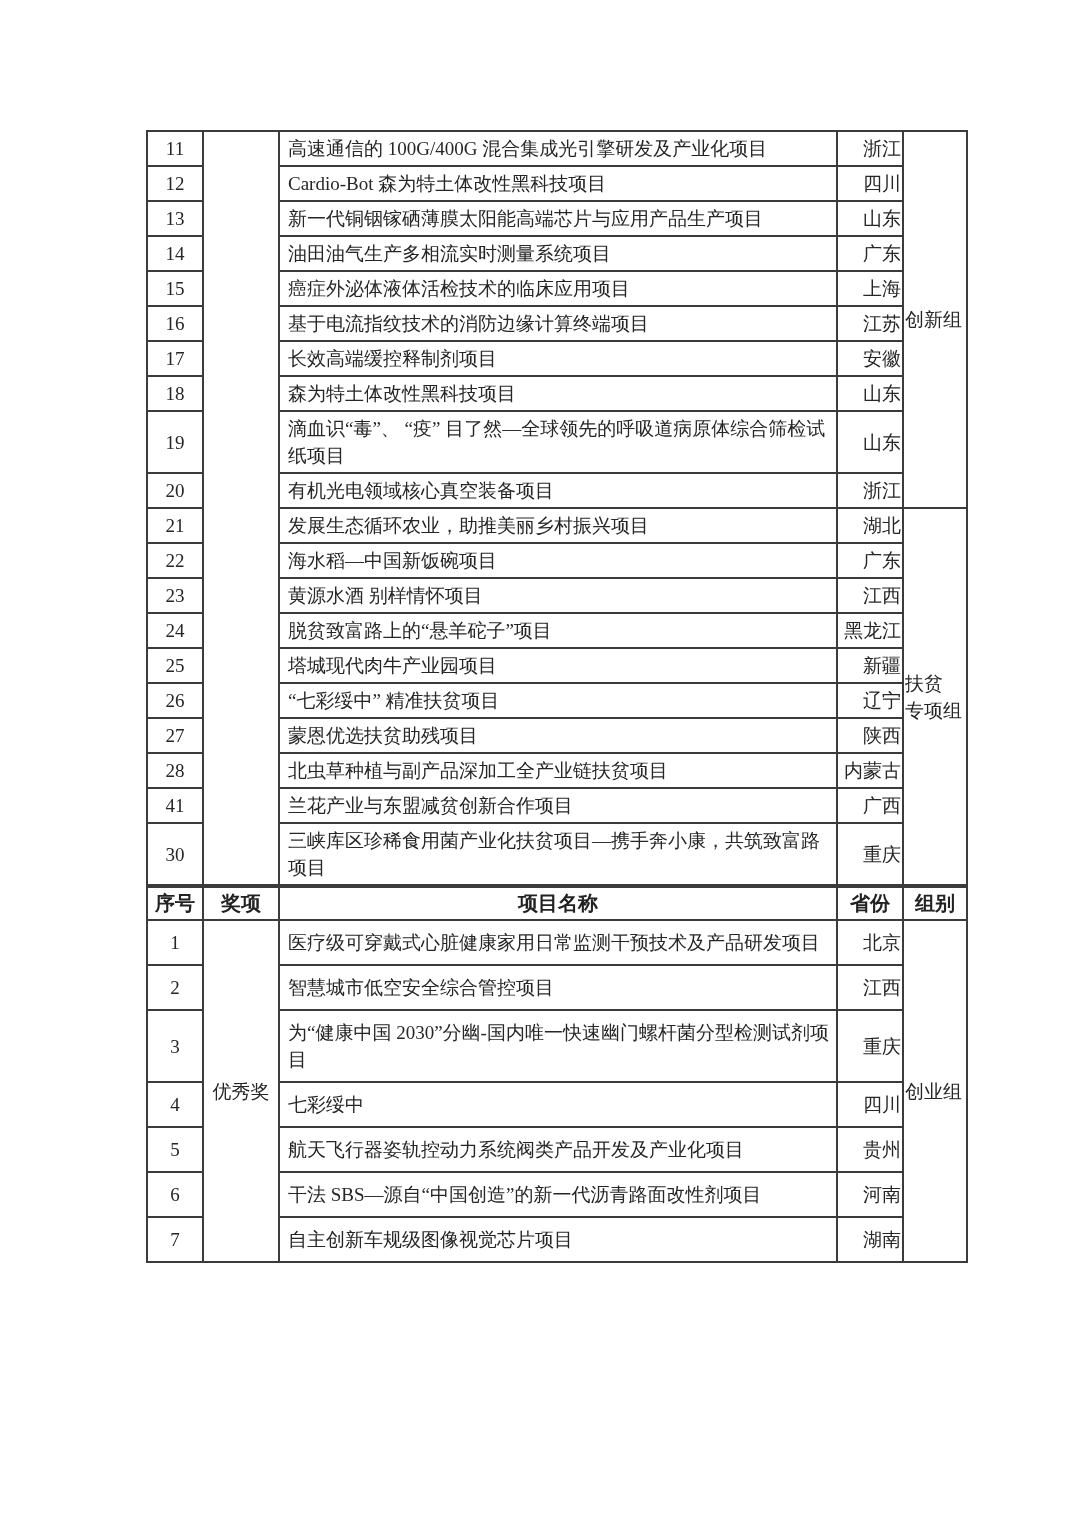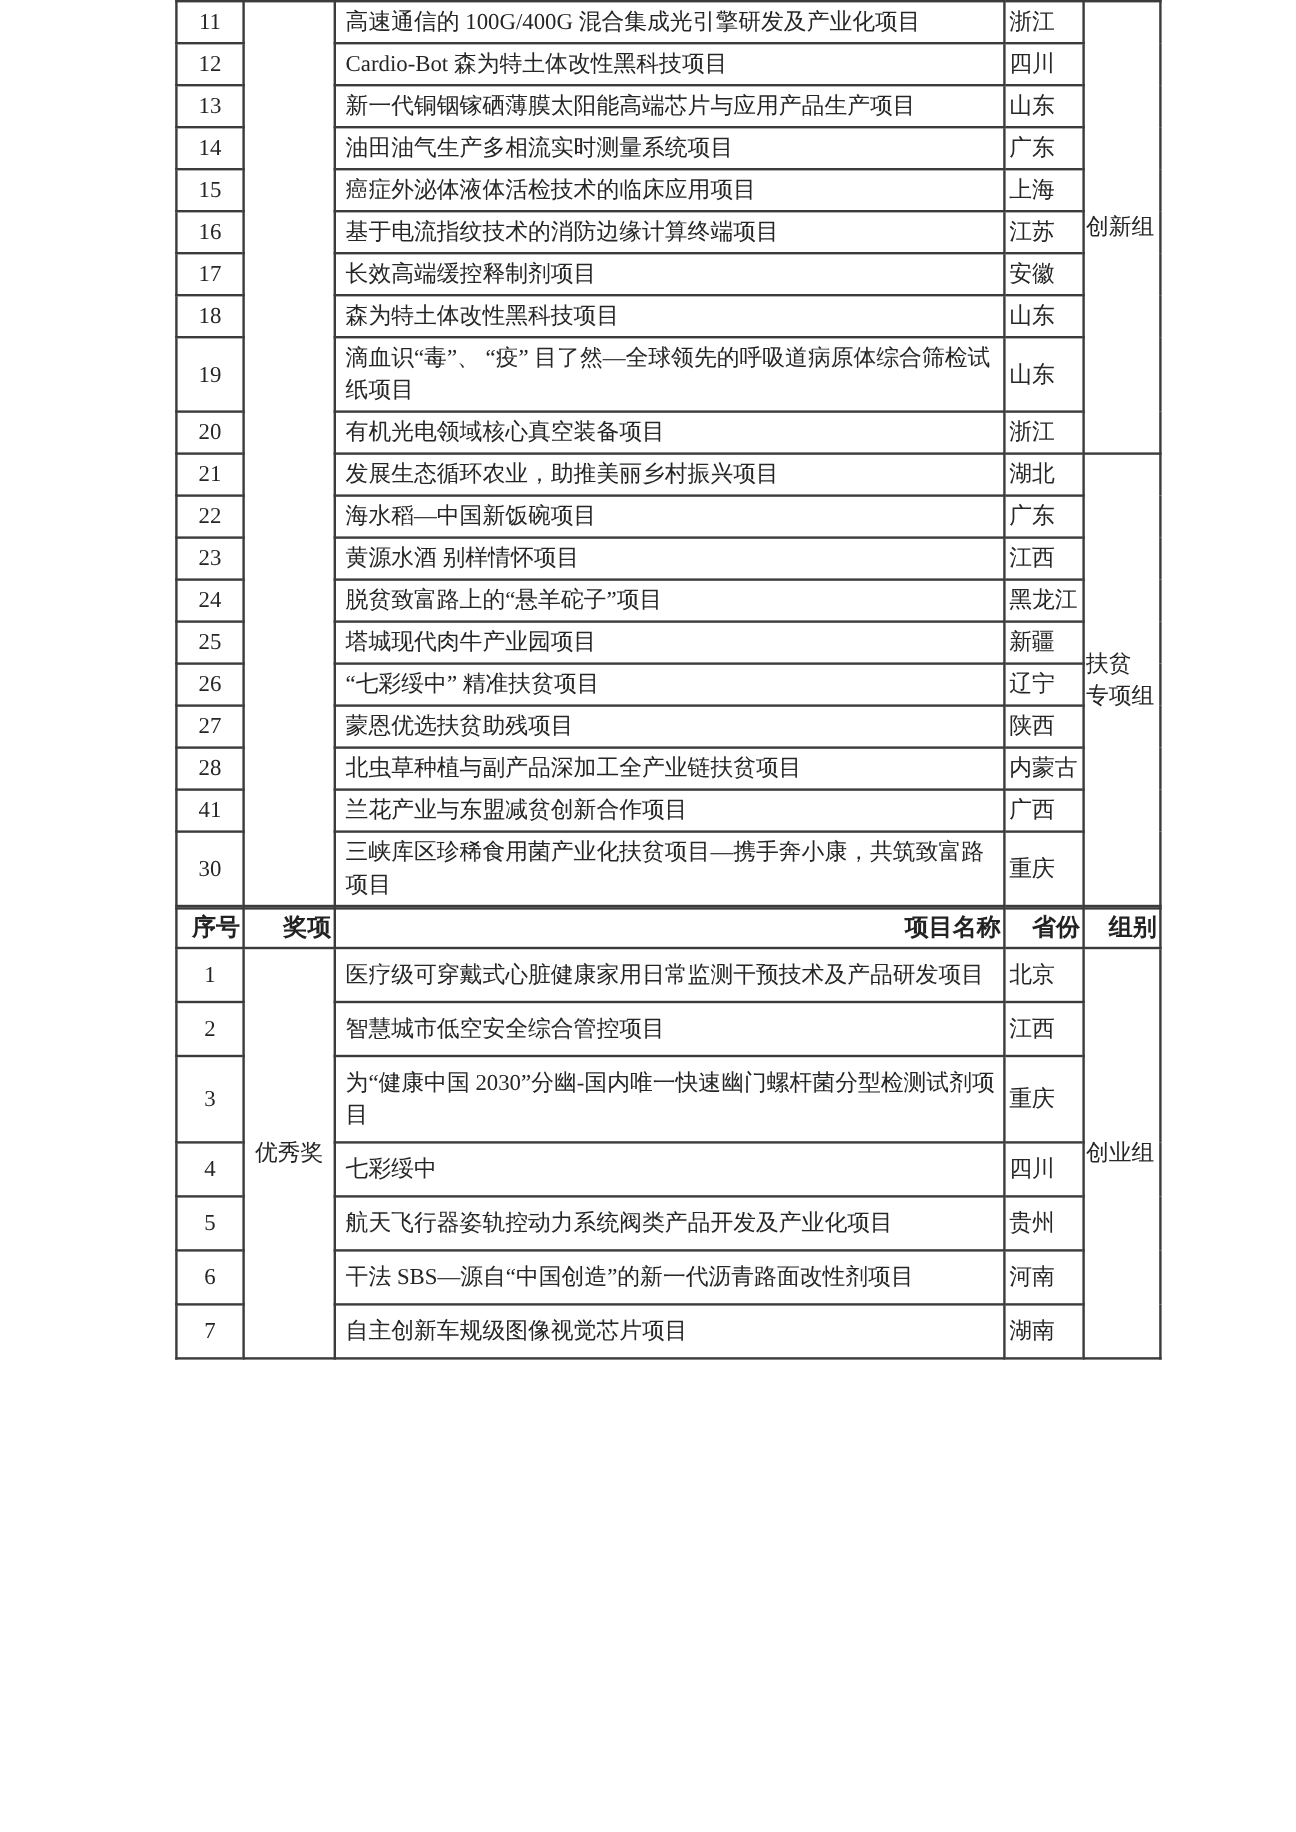--- a/index.html
+++ b/index.html
@@ -11,41 +11,41 @@
     overflow:hidden;
   }
   .page{position:relative;width:1080px;height:1527px;}
   table.award{
     border-collapse:collapse;
     table-layout:fixed;
     width:822px;
     margin-left:146px;
     font-size:19px;
   }
-  table.t1{}
+  table.t1{margin-top:130px;}
   table.award td, table.award th{
     border:2px solid #3b3b3b;
     vertical-align:middle;
     line-height:27px;
     word-break:break-all;
   }
   .t1 td{padding:3px 4px;}
   .t2 td{padding:8px 4px;}
   .t2 th{
     padding:2px 2px;
     line-height:25px;
     font-size:20px;
     font-weight:bold;
-    text-align:right;
+    text-align:center;
     color:#222222;
   }
   td.c-no{text-align:center;}
   td.c-award{text-align:center;}
   td.c-proj{text-align:left;padding-left:8px;padding-right:6px;}
-  td.c-prov{text-align:left;padding-left:3px;padding-right:1px;}
+  td.c-prov{text-align:right;padding-left:3px;padding-right:1px;}
   td.c-group{text-align:left;white-space:pre-line;padding-left:1px;padding-right:1px;}
   .sec-title{
     width:822px;
     margin:46px 0 10px 146px;
     text-align:center;
     font-size:38px;
     font-weight:bold;
     color:#141414;
     letter-spacing:2px;
     line-height:48px;

